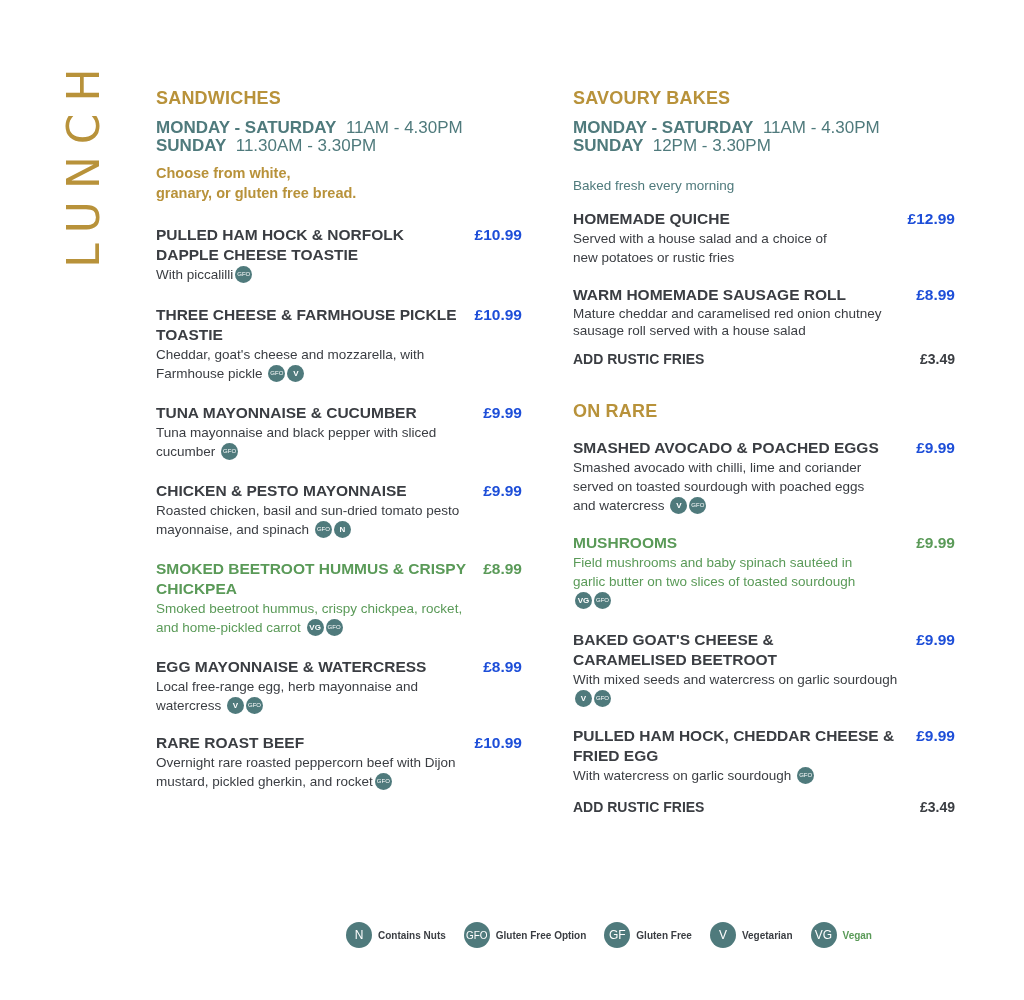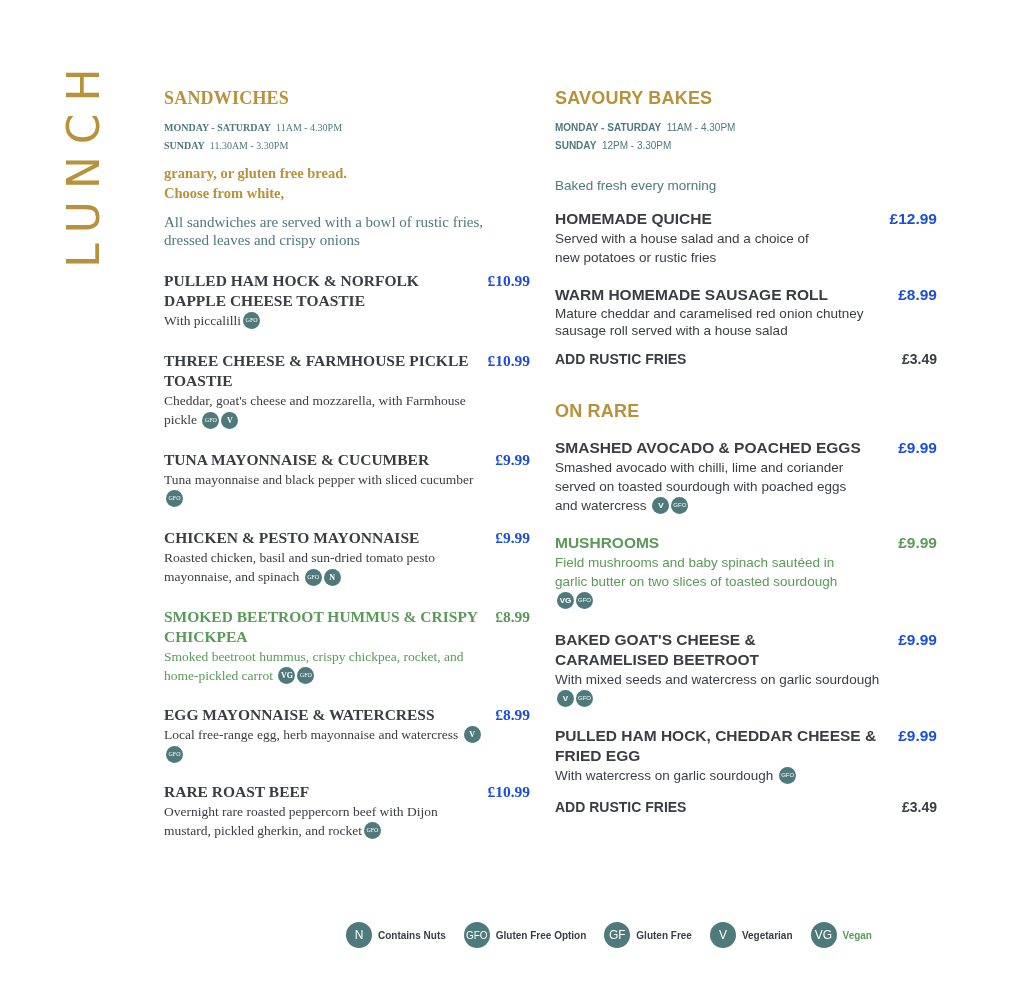--- a/index.html
+++ b/index.html
@@ -11,25 +11,25 @@
   }
   .lunch-title span {
     position: absolute; left: 50%; top: 50%;
     transform: translate(-50%, -50%) rotate(-90deg);
     font-size: 44px; font-weight: 300; letter-spacing: 12px; color: #b8923a;
     white-space: nowrap; font-family: "DejaVu Sans", sans-serif; font-weight: normal;
     -webkit-text-stroke: 0; 
   }
 
   .col { position: absolute; top: 88px; }
-  .col-left { left: 164px; width: 366px; font-family: Liberation Serif, serif; }
-  .col-right { left: 555px; width: 382px; }
+  .col-left { left: 156px; width: 366px; }
+  .col-right { left: 573px; width: 382px; }
 
   .section-title { color: #b8923a; font-weight: bold; font-size: 18px; letter-spacing: 0.2px; }
-  .hours { margin-top: 10px; color: #4f7a7c; font-size: 10px; line-height: 18px; }
+  .hours { margin-top: 10px; color: #4f7a7c; font-size: 17px; line-height: 18px; }
   .hours b { font-weight: bold; }
   .choose { margin-top: 8px; color: #b8923a; font-weight: bold; font-size: 14.5px; line-height: 20px; }
   .note { color: #4f7a7c; font-size: 14.5px; line-height: 18px; }
   .note.big { margin-top: 10px; font-size: 15px; }
   .note.small { margin-top: 22px; font-size: 13.5px; }
 
   .item { display: flex; justify-content: space-between; align-items: flex-start; }
   .item-main { flex: 1; padding-right: 10px; }
   .item-name { font-weight: bold; font-size: 15.5px; line-height: 20px; color: #3a3d42; }
   .item-desc { font-size: 13.5px; line-height: 19px; color: #3a3d42; }
@@ -58,24 +58,23 @@
   <span>LUNCH</span>
 </div>
 
 <div class="col col-left">
   <div class="section-title">SANDWICHES</div>
   <div class="hours">
     <div><b>MONDAY - SATURDAY</b>&nbsp; <span>11AM - 4.30PM</span></div>
     <div><b>SUNDAY</b>&nbsp; <span>11.30AM - 3.30PM</span></div>
   </div>
   <div class="choose">
+    <div>Choose from white,</div>
     <div>granary, or gluten free bread.</div>
-    <div>Choose from white,</div>
-  </div>
-  <div class="note big">All sandwiches are served with a bowl of rustic fries, dressed leaves and crispy onions</div>
+  </div>
 
   <div class="item" style="margin-top:22px">
     <div class="item-main">
       <div class="item-name">PULLED HAM HOCK &amp; NORFOLK DAPPLE CHEESE TOASTIE</div>
       <div class="item-desc"><span>With piccalilli</span><span class="badge gfo">GFO</span></div>
     </div>
     <div class="item-price">£10.99</div>
   </div>
 
   <div class="item" style="margin-top:21px">

